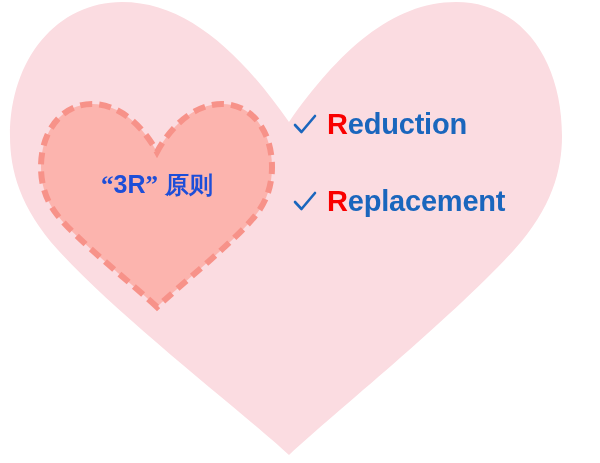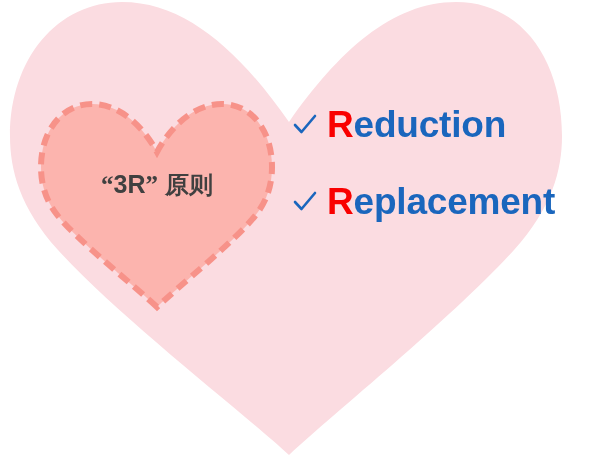--- a/index.html
+++ b/index.html
@@ -34,21 +34,21 @@
   
   .inner-label {
     position: absolute;
     left: 41px;
     top: 172px;
     width: 232px;
     text-align: center;
     font-family: "Liberation Sans", sans-serif;
     font-size: 25px;
     font-weight: bold;
-    color: #404040;
+    color: #1d4ed8;
     letter-spacing: 0px;
     white-space: nowrap;
     line-height: 1;
   }
   .inner-label .quote {
     font-family: "Liberation Serif", serif;
     font-weight: bold;
   }
   .inner-label .cn {
     font-family: "DejaVu Sans", sans-serif;
@@ -78,21 +78,21 @@
     height: 26px;
     flex: 0 0 26px;
     margin-right: 9px;
     position: relative;
     top: 1px;
   }
   .check-icon svg { display: block; }
 
   .r-word {
     font-family: "Liberation Sans", sans-serif;
-    font-size: 37px;
+    font-size: 29px;
     font-weight: bold;
     color: #1a66bd;
     line-height: 1;
     letter-spacing: -0.2px;
   }
   .r-word .lead {
     color: #f90000;
   }
 </style>
 </head>

